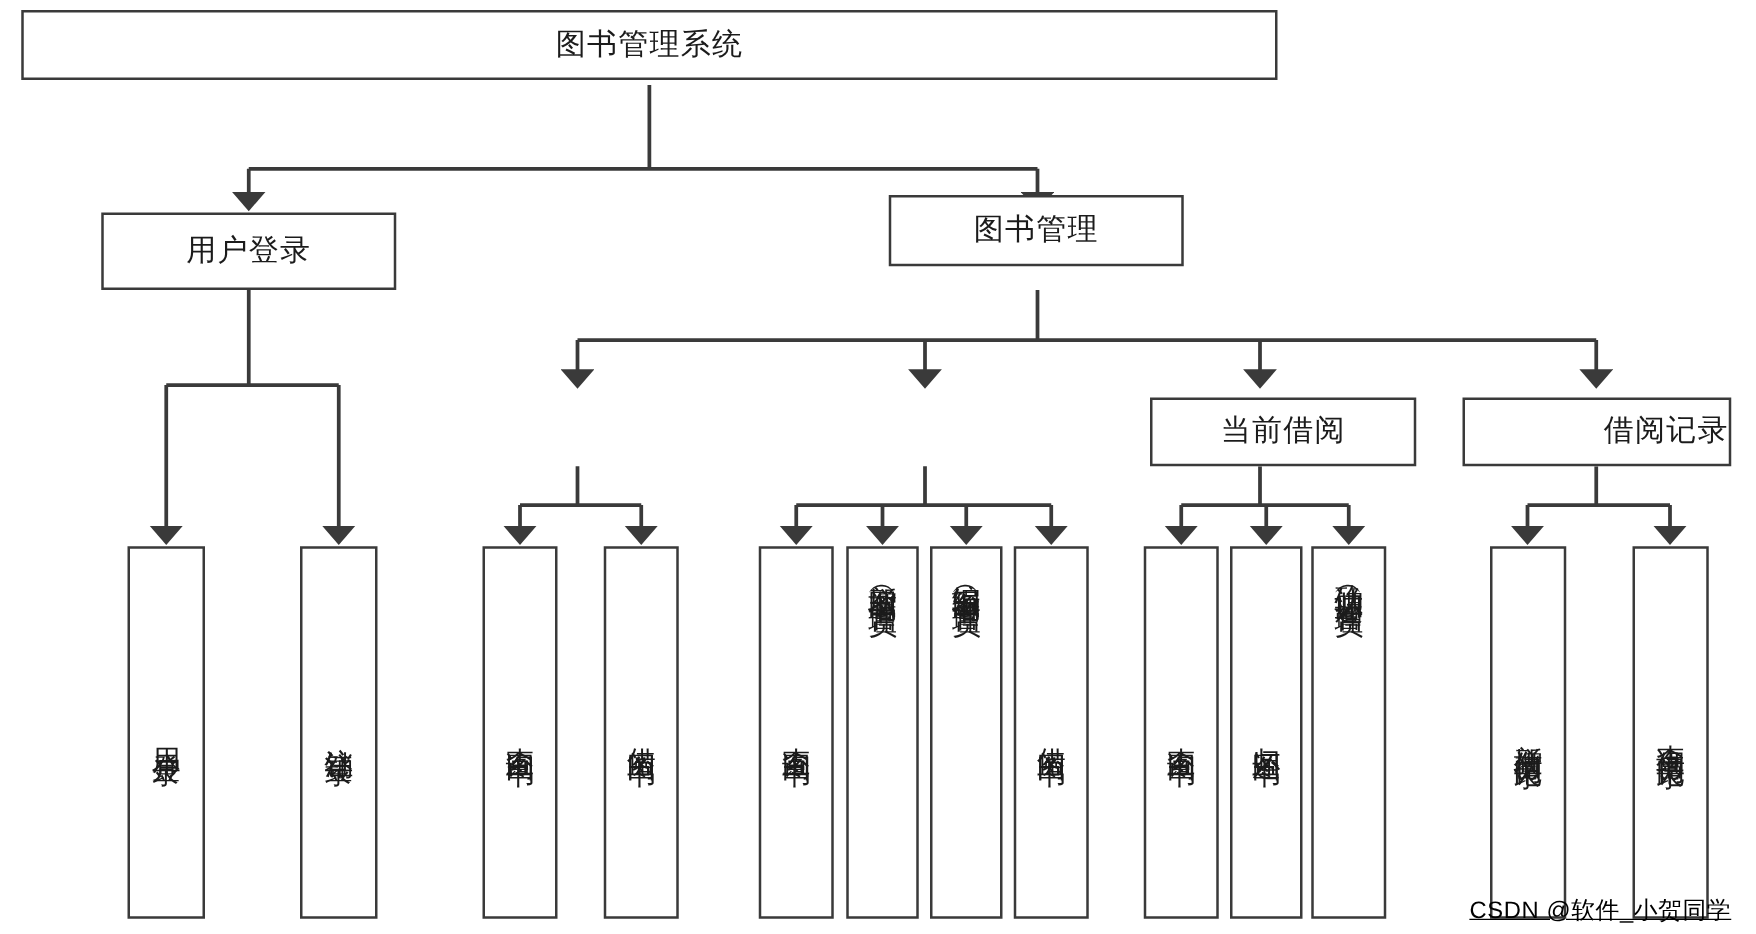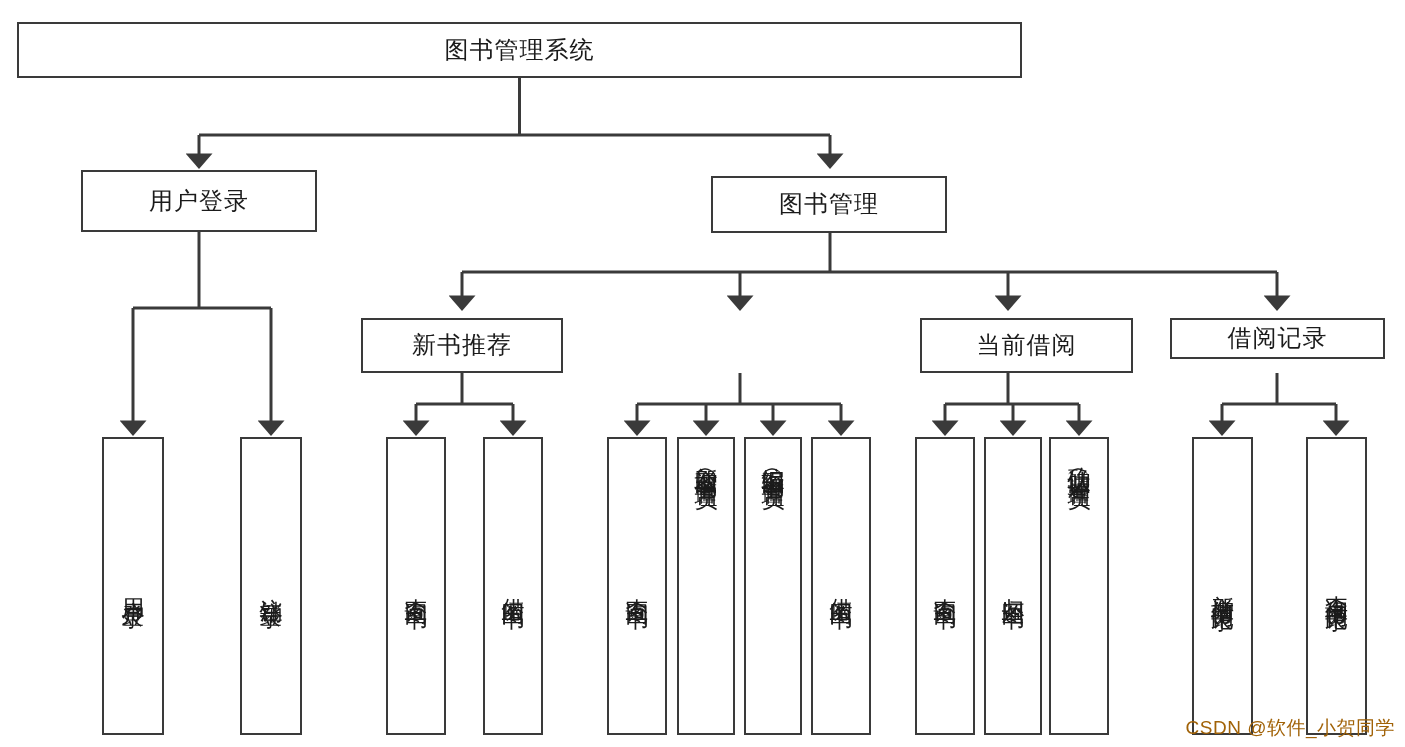--- a/index.html
+++ b/index.html
@@ -57,26 +57,27 @@
     line-height: 1.18;
     letter-spacing: 3px;
     white-space: nowrap;
   }
   .node-v.center-v {
     align-items: center;
     padding-top: 0;
   }
   #watermark {
     position: absolute;
-    right: 10px;
+    right: 20px;
     bottom: 6px;
     font-size: 19px;
-    color: #a16207;
+    color: #000000;
     white-space: nowrap;
     letter-spacing: 0.5px;
+    text-decoration: underline;
   }
 </style>
 </head>
 <body>
 
 <div id="diagram-root">
 
   <svg id="svg-layer" viewBox="0 0 1405 747" width="1405" height="747" xmlns="http://www.w3.org/2000/svg">
     <defs>
       <marker id="arrowhead" markerWidth="10" markerHeight="9" refX="2.2" refY="4.5" orient="auto" markerUnits="strokeWidth">
@@ -120,38 +121,35 @@
       <path d="M 1013 404 L 1013 427" marker-end="url(#arrowhead)"></path>
       <path d="M 1079 404 L 1079 427" marker-end="url(#arrowhead)"></path>
 
       <path d="M 1277 373 L 1277 404"></path>
       <path d="M 1222 404 L 1336 404"></path>
       <path d="M 1222 404 L 1222 427" marker-end="url(#arrowhead)"></path>
       <path d="M 1336 404 L 1336 427" marker-end="url(#arrowhead)"></path>
     </g>
   </svg>
 
-  <div class="node-box node-h" style="left:17px; top:22px; width:1005px; height:56px;">
+  <div class="node-box node-h" style="left:17px; top:8px; width:1005px; height:56px;">
     <span class="node-label">图书管理系统</span>
   </div>
 
   <div class="node-box node-h" style="left:81px; top:170px; width:236px; height:62px;">
     <span class="node-label">用户登录</span>
   </div>
-  <div class="node-box node-h" style="left:711px; top:176px; width:236px; height:57px;">
+  <div class="node-box node-h" style="left:711px; top:156px; width:236px; height:57px;">
     <span class="node-label">图书管理</span>
   </div>
 
-  <div class="node-box node-h" style="left:361px; top:318px; width:202px; height:55px;">
-    <span class="node-label">新书推荐</span>
-  </div>
   <div class="node-box node-h" style="left:920px; top:318px; width:213px; height:55px;">
     <span class="node-label">当前借阅</span>
   </div>
-  <div class="node-box node-h" style="left:1170px; top:318px; width:215px; height:41px;">
+  <div class="node-box node-h" style="left:1170px; top:318px; width:215px; height:55px;justify-content:flex-end;">
     <span class="node-label">借阅记录</span>
   </div>
 
   <div class="node-box node-v center-v" style="left:102px; top:437px; width:62px; height:298px;">
     <span class="node-label">用户登录</span>
   </div>
   <div class="node-box node-v center-v" style="left:240px; top:437px; width:62px; height:298px;">
     <span class="node-label">注销登录</span>
   </div>
 

